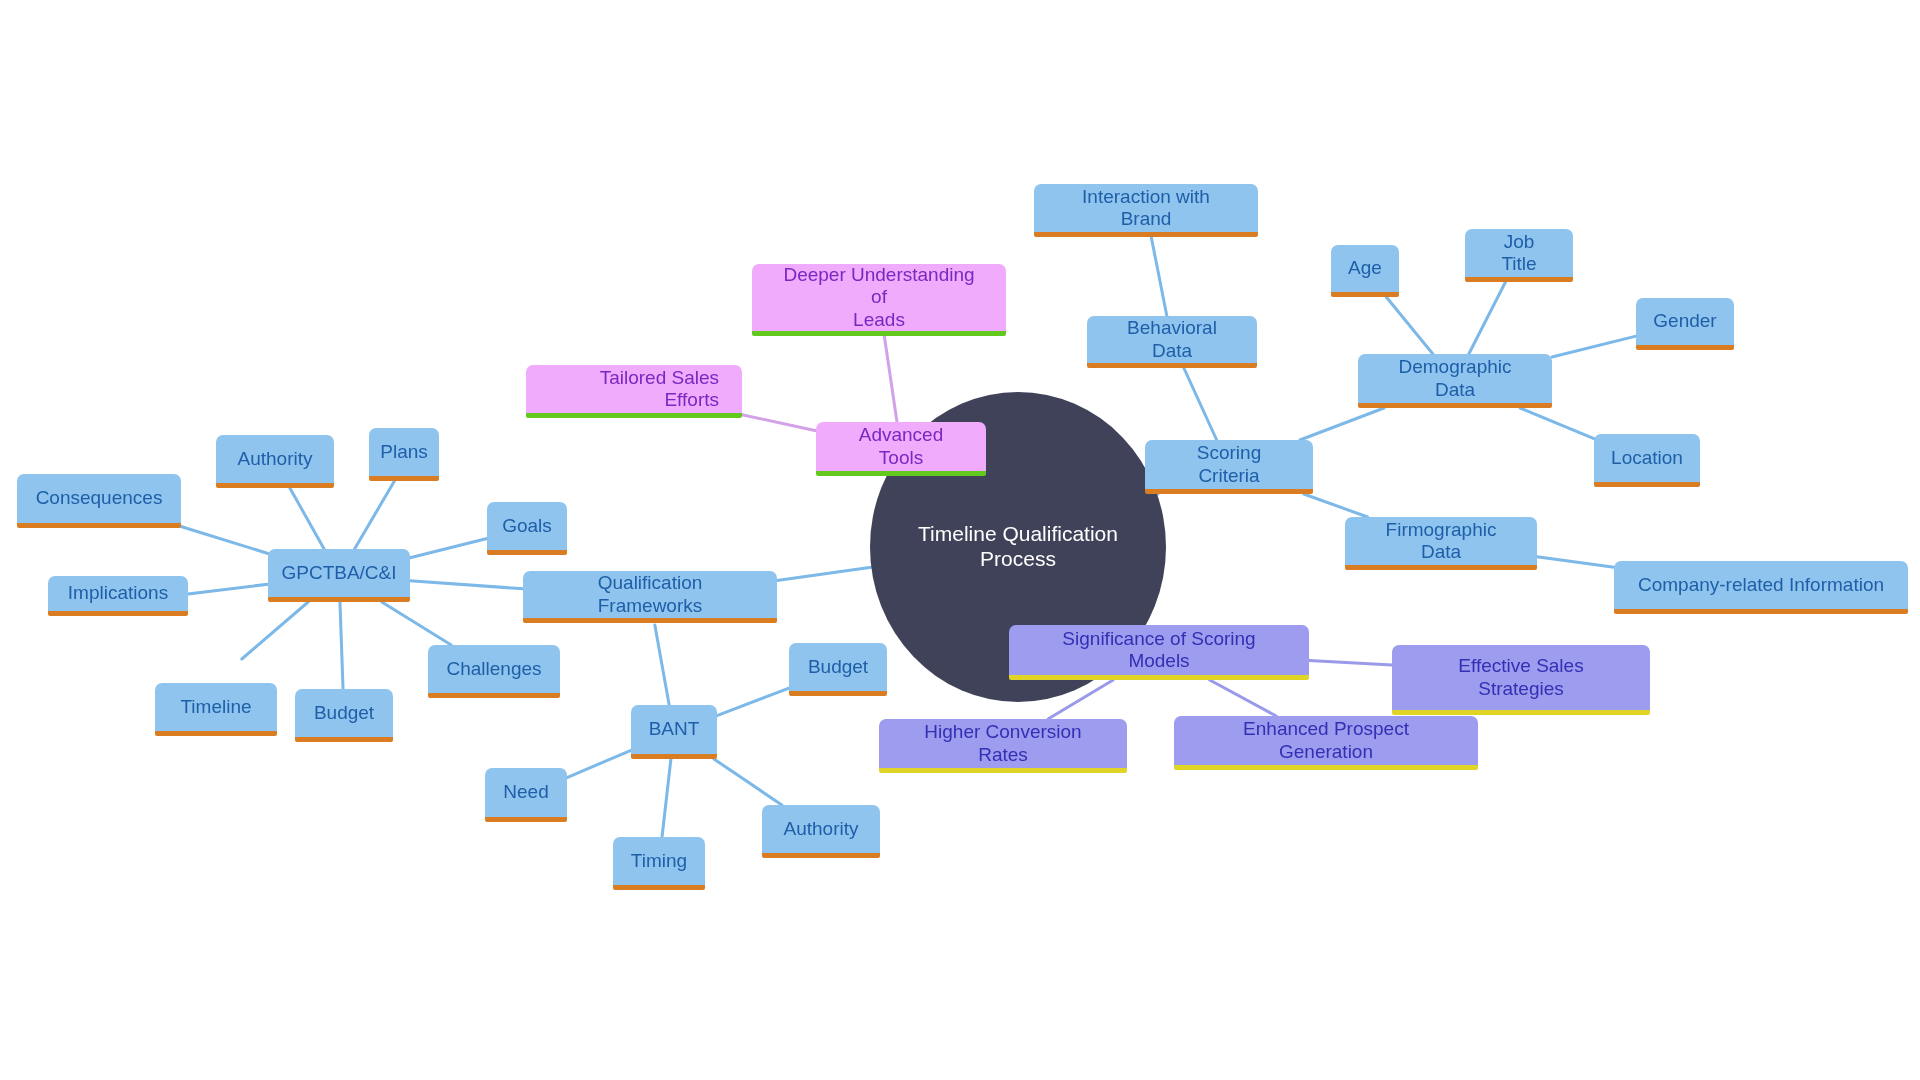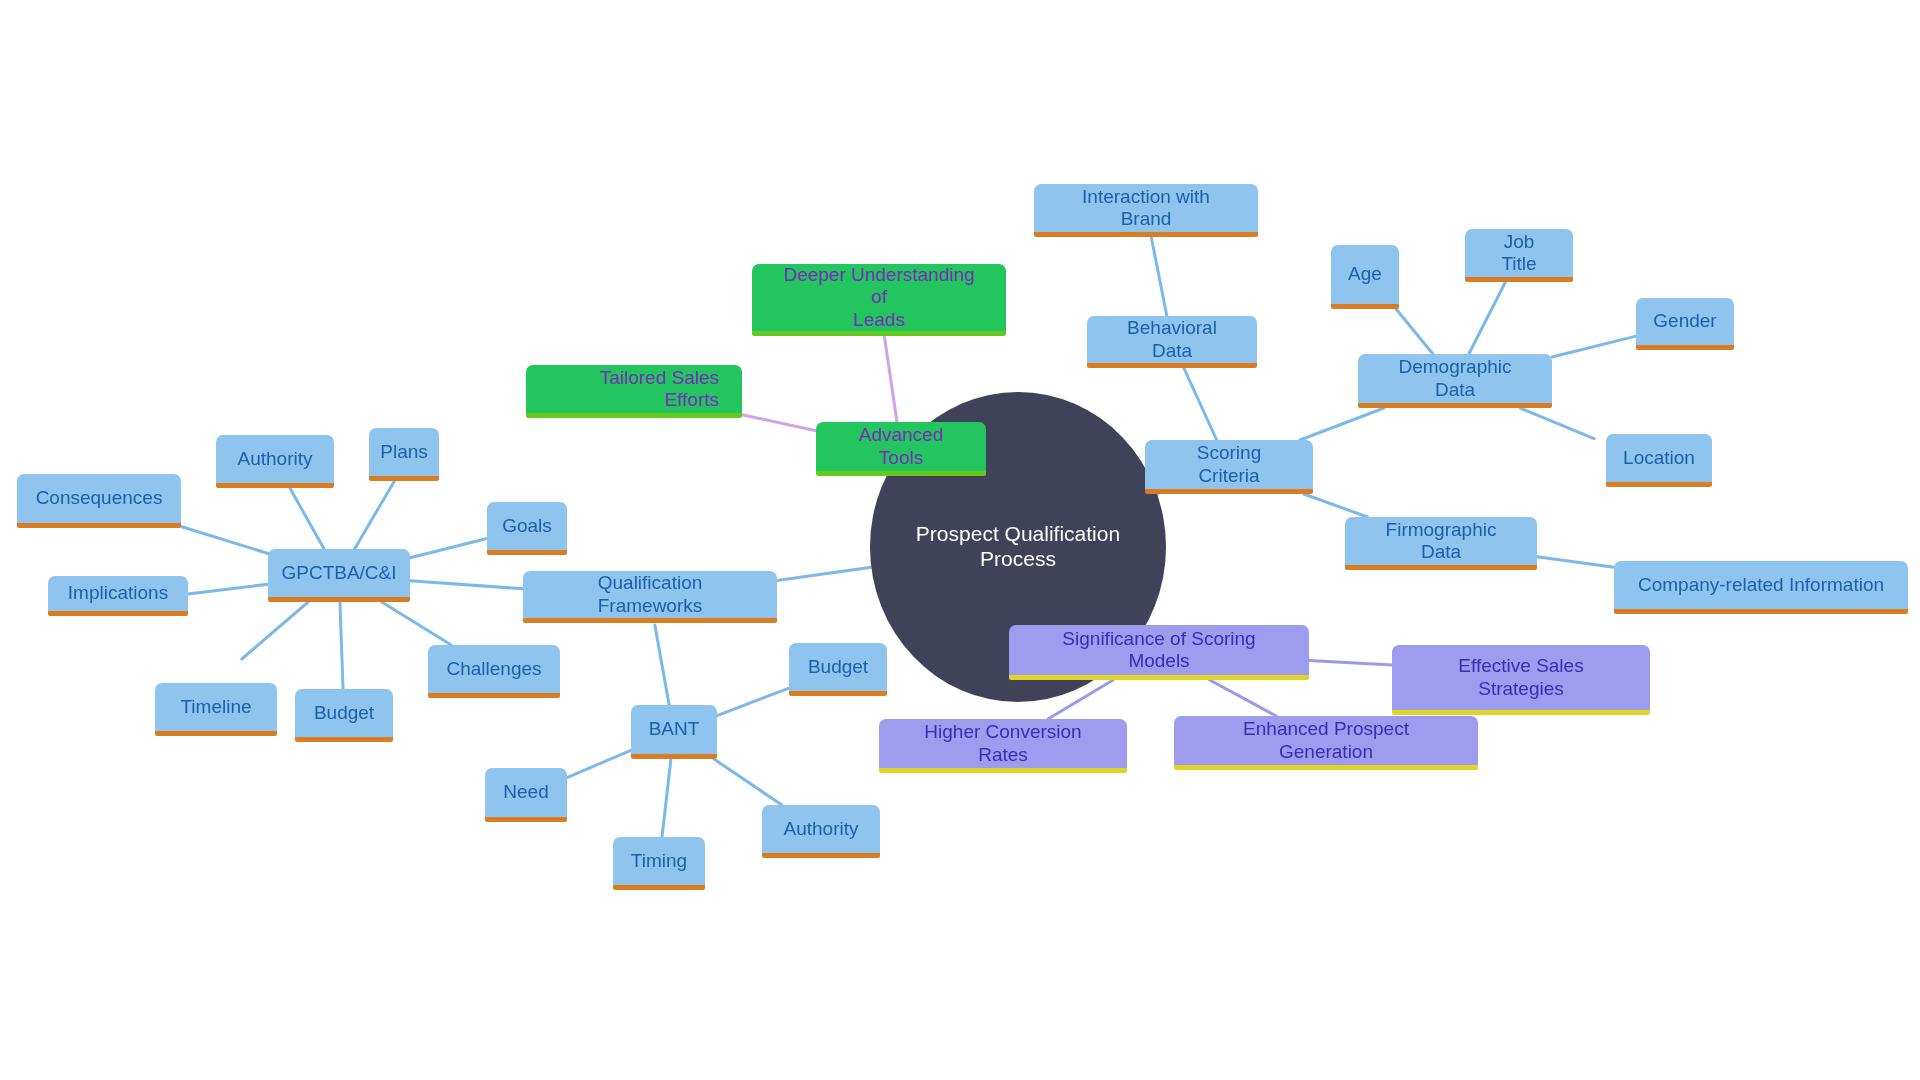--- a/index.html
+++ b/index.html
@@ -44,21 +44,21 @@
   
   .node.blue {
     background: #8fc4ef;
     color: #1f5fa8;
     border-bottom: 5px solid #da7d22;
     font-size: 19px;
   }
 
   
   .node.orchid {
-    background: #22c55e;
+    background: #f0abfc;
     color: #7b27c0;
     border-bottom: 5px solid #63c91e;
     font-size: 19px;
   }
 
   
   .node.peri {
     background: #9d9cee;
     color: #352fb4;
     border-bottom: 5px solid #e0d427;
@@ -107,29 +107,29 @@
       <line x1="713.8894472361809" y1="759" x2="781.8492462311558" y2="805" stroke="#7cb8e8" stroke-width="3" stroke-linecap="round"></line>
       <line x1="902.4189814089601" y1="450.188548530582" x2="933.234693877551" y2="476" stroke="#d2a1e8" stroke-width="3" stroke-linecap="round"></line>
       <line x1="816" y1="430.6947565543071" x2="742" y2="414.7584269662921" stroke="#d2a1e8" stroke-width="3" stroke-linecap="round"></line>
       <line x1="897.0134228187919" y1="422" x2="884.3154362416108" y2="336" stroke="#d2a1e8" stroke-width="3" stroke-linecap="round"></line>
       <line x1="1138.42399009502" y1="637.1044748583304" x2="1122.2464454976302" y2="625" stroke="#9a99ea" stroke-width="3" stroke-linecap="round"></line>
       <line x1="1309" y1="660.5801104972376" x2="1392" y2="665.0511049723757" stroke="#9a99ea" stroke-width="3" stroke-linecap="round"></line>
       <line x1="1113.1176470588234" y1="680" x2="1048.048128342246" y2="719" stroke="#9a99ea" stroke-width="3" stroke-linecap="round"></line>
       <line x1="1209.745856353591" y1="680" x2="1276.1767955801106" y2="716" stroke="#9a99ea" stroke-width="3" stroke-linecap="round"></line>
     </svg>
   <div id="node-layer">
-      <div class="node hub" style="left: 870px; top: 392px; width: 296px; height: 310px;">Prospect Qualification Process</div>
+      <div class="node hub" style="left: 870px; top: 392px; width: 296px; height: 310px;">Timeline Qualification Process</div>
       <div class="node blue" style="left: 1145px; top: 440px; width: 168px; height: 54px;">Scoring Criteria</div>
       <div class="node blue" style="left: 1087px; top: 316px; width: 170px; height: 52px;">Behavioral Data</div>
       <div class="node blue" style="left: 1034px; top: 184px; width: 224px; height: 53px;">Interaction with Brand</div>
       <div class="node blue" style="left: 1358px; top: 354px; width: 194px; height: 54px;">Demographic Data</div>
-      <div class="node blue" style="left: 1331px; top: 245px; width: 68px; height: 64px;">Age</div>
+      <div class="node blue" style="left: 1331px; top: 245px; width: 68px; height: 52px;">Age</div>
       <div class="node blue" style="left: 1465px; top: 229px; width: 108px; height: 53px;">Job Title</div>
       <div class="node blue" style="left: 1636px; top: 298px; width: 98px; height: 52px;">Gender</div>
-      <div class="node blue" style="left: 1594px; top: 434px; width: 106px; height: 53px; margin-left: 12px;">Location</div>
+      <div class="node blue" style="left: 1594px; top: 434px; width: 106px; height: 53px;">Location</div>
       <div class="node blue" style="left: 1345px; top: 517px; width: 192px; height: 53px;">Firmographic Data</div>
       <div class="node blue" style="left: 1614px; top: 561px; width: 294px; height: 53px;">Company-related Information</div>
       <div class="node blue" style="left: 523px; top: 571px; width: 254px; height: 52px;">Qualification Frameworks</div>
       <div class="node blue" style="left: 268px; top: 549px; width: 142px; height: 53px;">GPCTBA/C&amp;I</div>
       <div class="node blue" style="left: 17px; top: 474px; width: 164px; height: 54px;">Consequences</div>
       <div class="node blue" style="left: 216px; top: 435px; width: 118px; height: 53px;">Authority</div>
       <div class="node blue" style="left: 369px; top: 428px; width: 70px; height: 53px;">Plans</div>
       <div class="node blue" style="left: 487px; top: 502px; width: 80px; height: 53px;">Goals</div>
       <div class="node blue" style="left: 48px; top: 576px; width: 140px; height: 40px;">Implications</div>
       <div class="node blue" style="left: 155px; top: 659px; width: 122px; height: 53px; margin-top: 24px;">Timeline</div>

